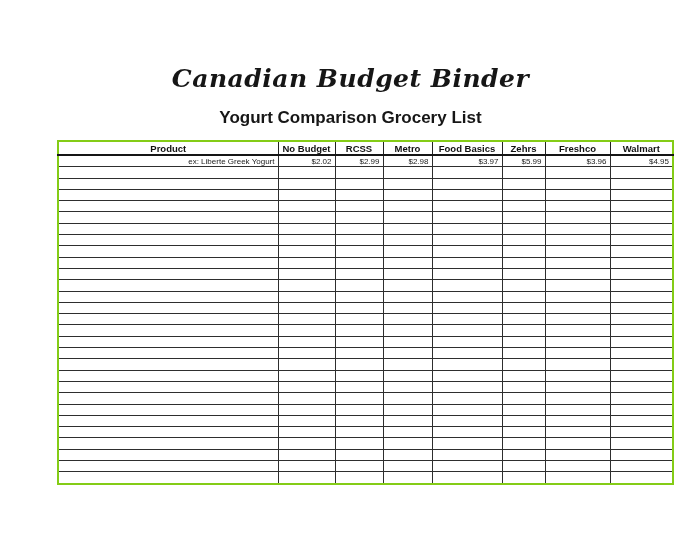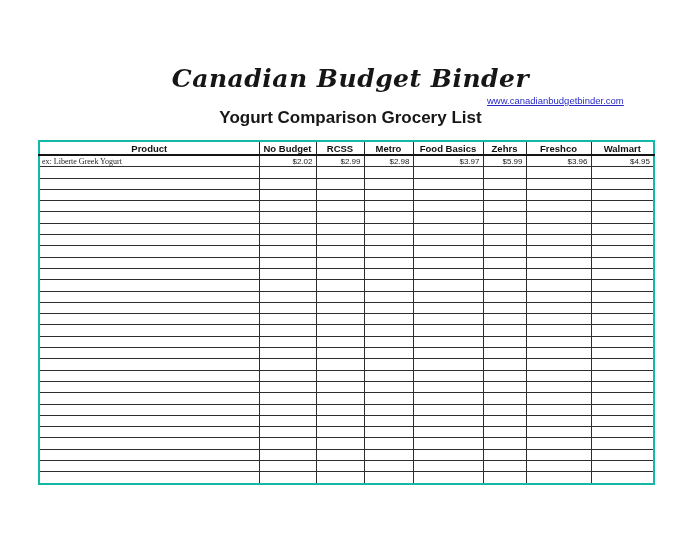--- a/index.html
+++ b/index.html
@@ -46,25 +46,25 @@
     left: 43px;
     width: 615px;
     text-align: center;
     font-weight: bold;
     font-size: 17px;
     color: #161616;
   }
   #price-table {
     position: absolute;
     top: 140px;
-    left: 38px;
+    left: 57px;
     width: 615px;
     border-collapse: collapse;
     table-layout: fixed;
-    border: 2px solid #14b8a6;
+    border: 2px solid #84cc16;
   }
   #price-table th {
     border: 1.5px solid #222222;
     border-bottom: 2px solid #151515;
     font-size: 9.5px;
     font-weight: bold;
     height: 12px;
     padding: 0 1px;
     text-align: center;
     overflow: hidden;
@@ -73,31 +73,30 @@
   }
   #price-table td {
     border: 1px solid #2e2e2e;
     font-size: 8px;
     height: 10.3px;
     padding: 0 3px 0 2px;
     overflow: hidden;
     white-space: nowrap;
     color: #222222;
   }
-  #price-table td.product-cell { text-align: left; font-family: Liberation Serif, serif; }
+  #price-table td.product-cell { text-align: right; }
   #price-table td.price-cell { text-align: right; }
 </style>
 </head>
 <body>
 
 <div id="page">
 
   <div id="doc-title">Canadian Budget Binder</div>
 
-  <span id="site-link">www.canadianbudgetbinder.com</span>
 
   <div id="doc-subtitle">Yogurt Comparison Grocery List</div>
 
   <table id="price-table">
     <colgroup>
         <col style="width: 220px;">
         <col style="width: 57px;">
         <col style="width: 48px;">
         <col style="width: 49px;">
         <col style="width: 70px;">

